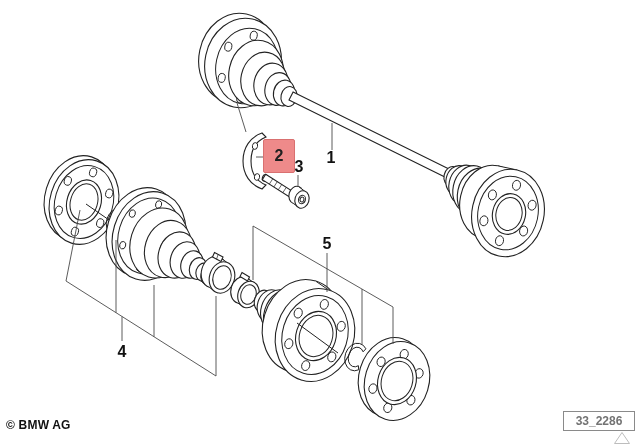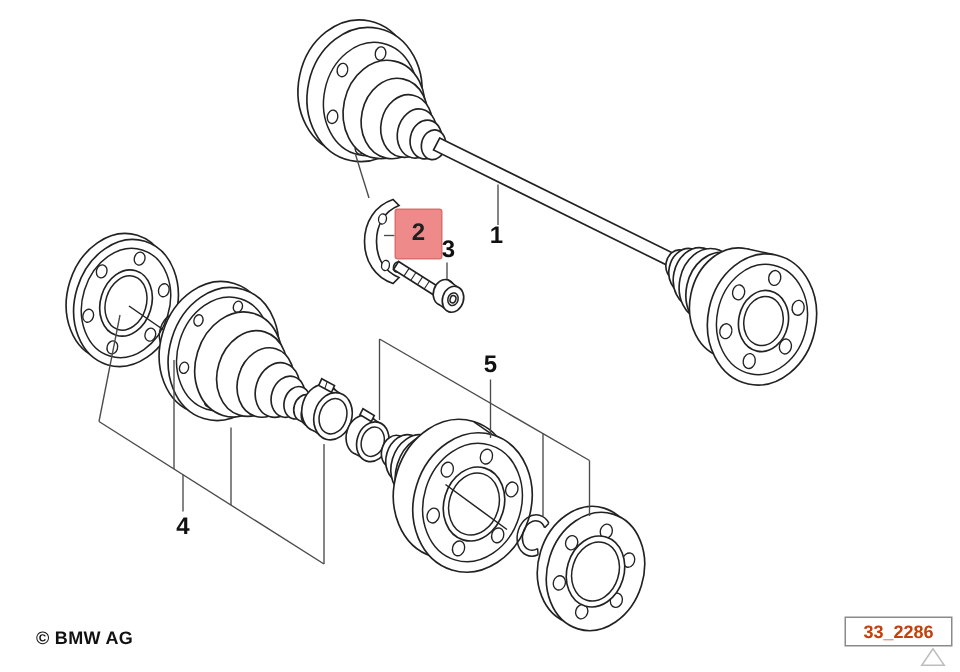--- a/index.html
+++ b/index.html
@@ -12,26 +12,26 @@
   .t{fill:none;stroke:#222222;stroke-width:.7;}
   .w{fill:#ffffff;stroke:none;}
   .hl{fill:#ffffff;stroke:#222222;stroke-width:.9;}
   .ld{fill:none;stroke:#4a4a4a;stroke-width:.9;}
   
   .callout{position:absolute;transform:translate(-50%,-50%);font-weight:bold;
            font-size:16px;color:#111;line-height:1;user-select:none;cursor:pointer;}
   .callout-box{position:absolute;width:30px;height:32px;border-radius:2px;
                display:flex;align-items:center;justify-content:center;
                font-weight:bold;font-size:16px;color:#202020;cursor:pointer;}
-  .copyright{position:absolute;left:24px;top:418px;font-size:12px;font-weight:bold;
+  .copyright{position:absolute;left:6px;top:418px;font-size:12px;font-weight:bold;
              color:#111;letter-spacing:.2px;}
   .code-box{position:absolute;left:563px;top:411px;width:72px;height:20px;
             box-sizing:border-box;border:1.4px solid #8a8a8a;background:#fff;
             display:flex;align-items:center;justify-content:center;
-            font-size:12px;font-weight:bold;color:#c2410c;cursor:pointer;}
+            font-size:12px;font-weight:bold;color:#737373;cursor:pointer;}
 </style>
 </head>
 <body>
 
 <div class="stage">
 
   <svg width="640" height="448" viewBox="0 0 640 448">
 
     <g>
 

